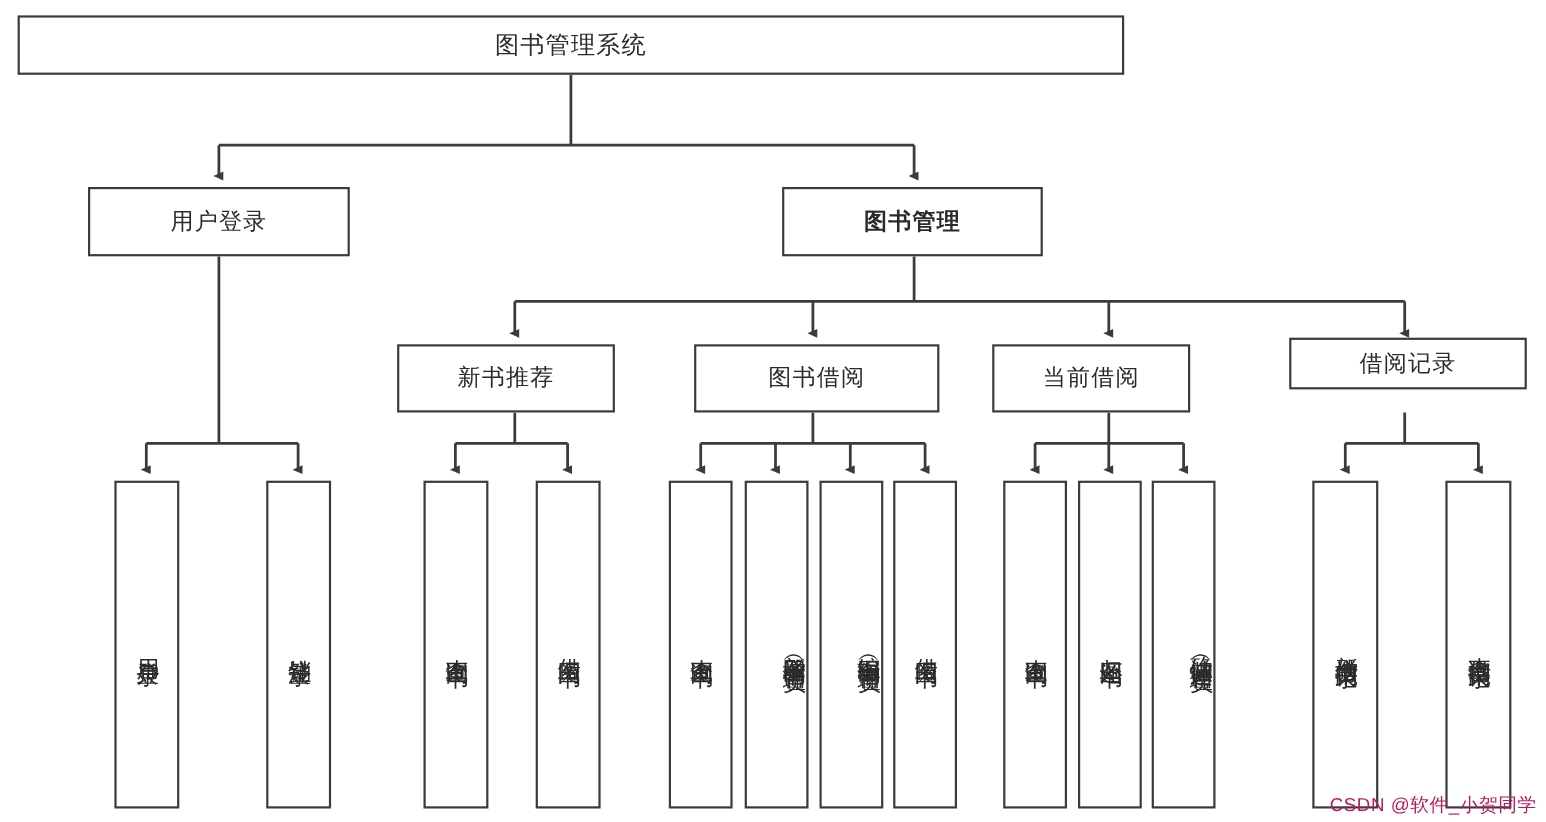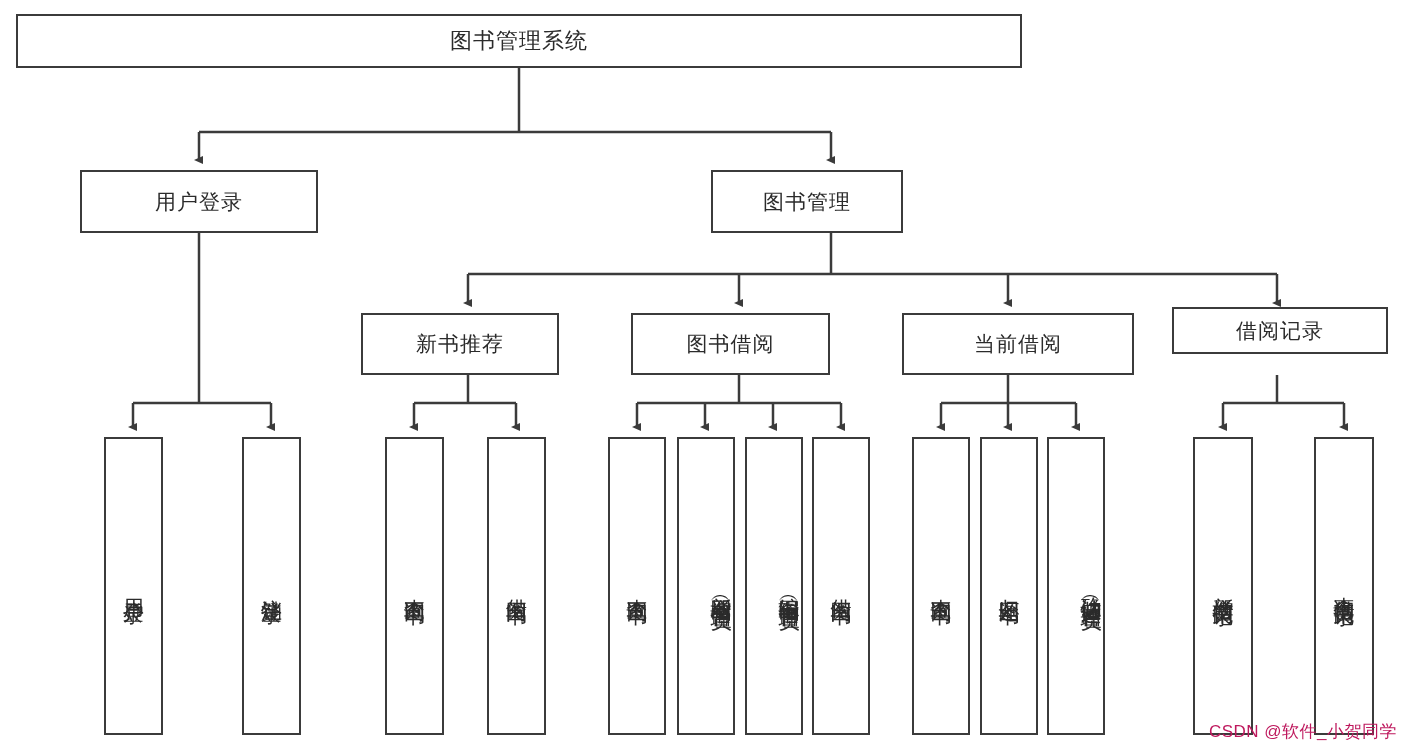--- a/index.html
+++ b/index.html
@@ -129,33 +129,33 @@
   </svg>
 
   <div class="node horiz root" style="left:16px; top:14px; width:1006px; height:54px;">
     <span class="lbl">图书管理系统</span>
   </div>
 
   <div class="node horiz" style="left:80px; top:170px; width:238px; height:63px;">
     <span class="lbl">用户登录</span>
   </div>
 
-  <div class="node horiz" style="left:711px; top:170px; width:192px; height:63px;">
+  <div class="node horiz" style="left:711px; top:170px; width:237px; height:63px;font-weight:bold;">
     <span class="lbl">图书管理</span>
   </div>
 
   <div class="node horiz" style="left:361px; top:313px; width:198px; height:62px;">
     <span class="lbl">新书推荐</span>
   </div>
 
-  <div class="node horiz" style="left:631px; top:313px; width:199px; height:62px;">
+  <div class="node horiz" style="left:631px; top:313px; width:223px; height:62px;">
     <span class="lbl">图书借阅</span>
   </div>
 
-  <div class="node horiz" style="left:902px; top:313px; width:232px; height:62px;">
+  <div class="node horiz" style="left:902px; top:313px; width:180px; height:62px;">
     <span class="lbl">当前借阅</span>
   </div>
 
   <div class="node horiz" style="left:1172px; top:307px; width:216px; height:47px;">
     <span class="lbl">借阅记录</span>
   </div>
 
   <div class="node vert mid" style="left:104px; top:437px; width:59px; height:298px;">
     <span class="lbl">用户登录</span>
   </div>

